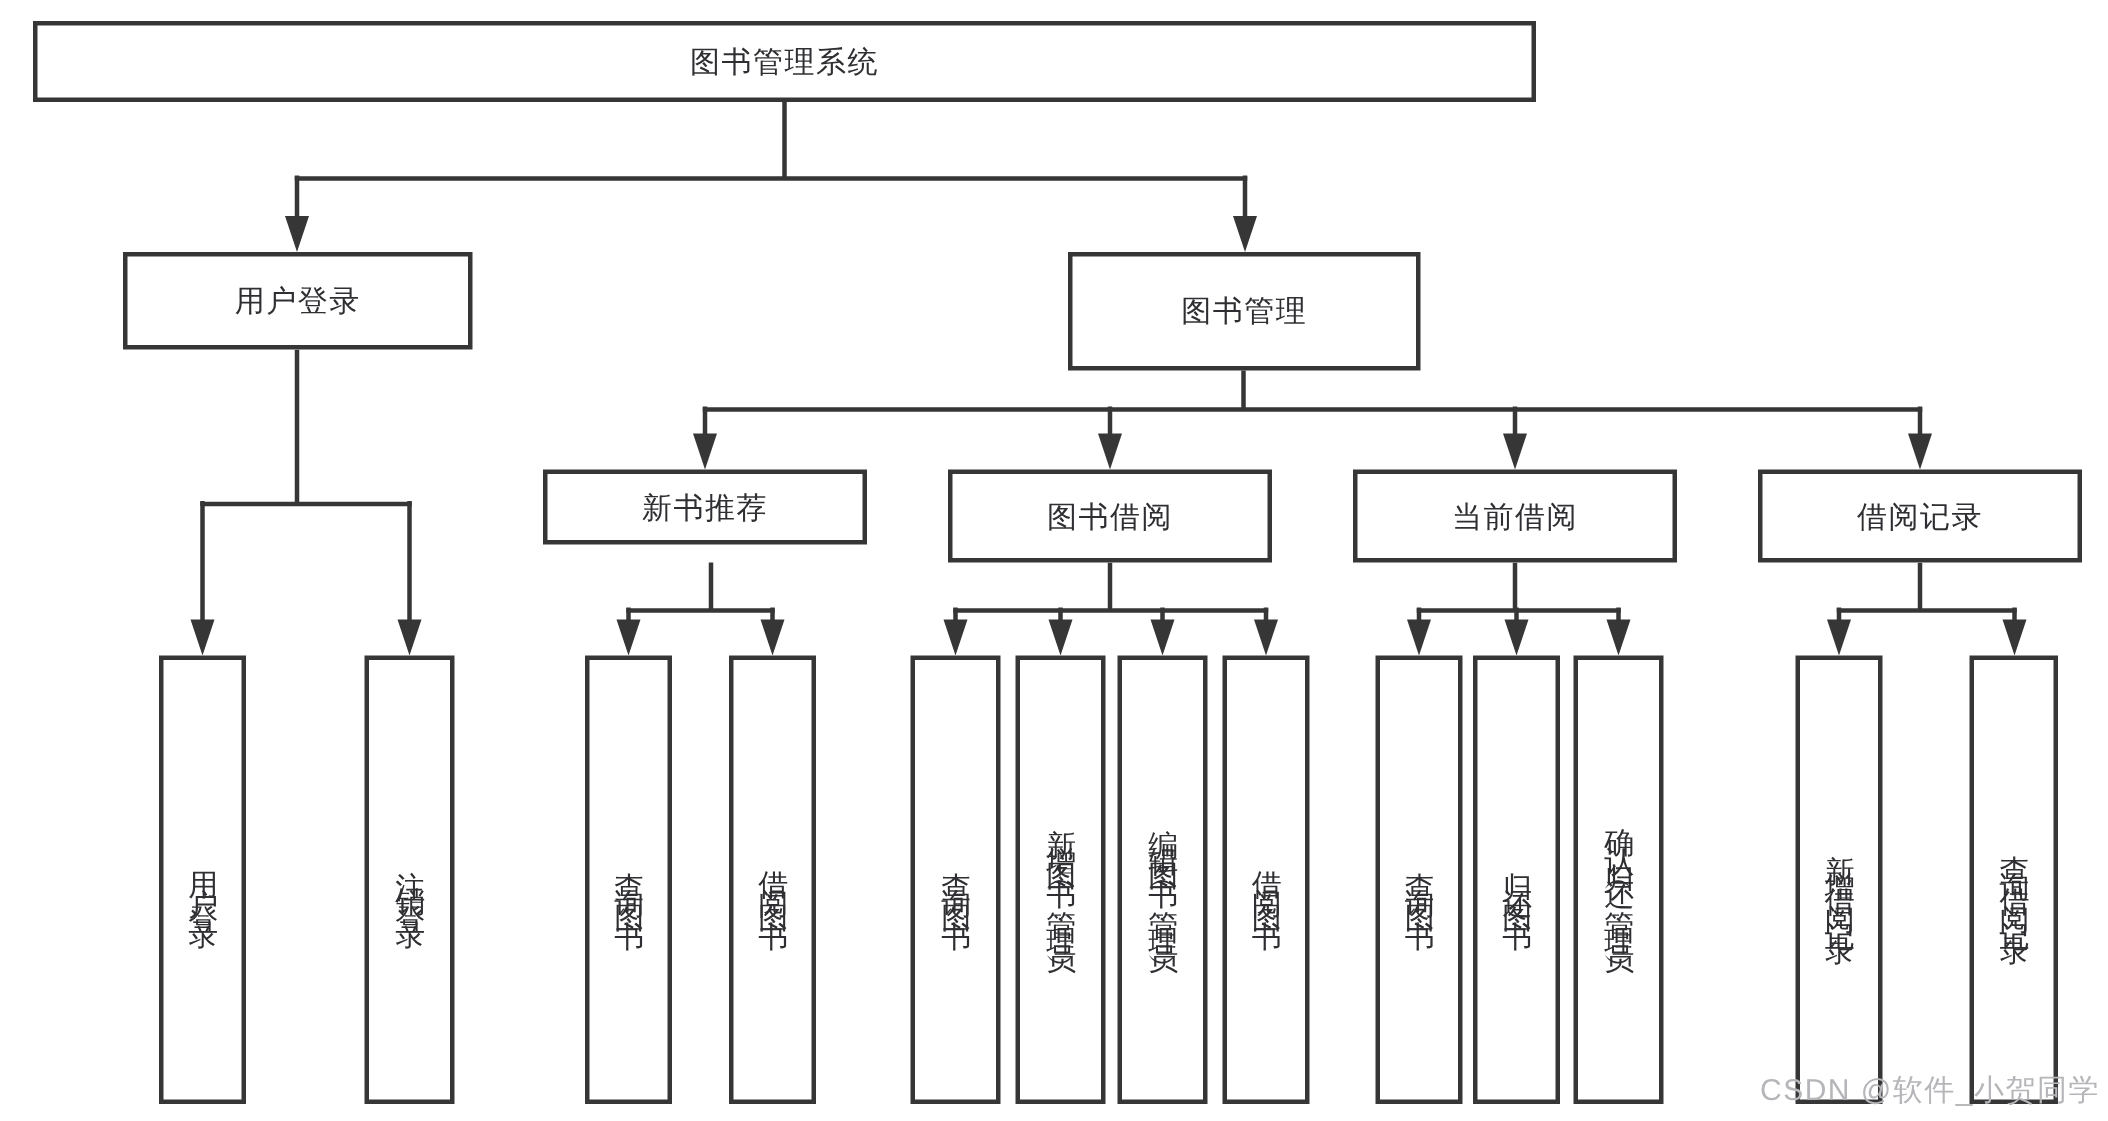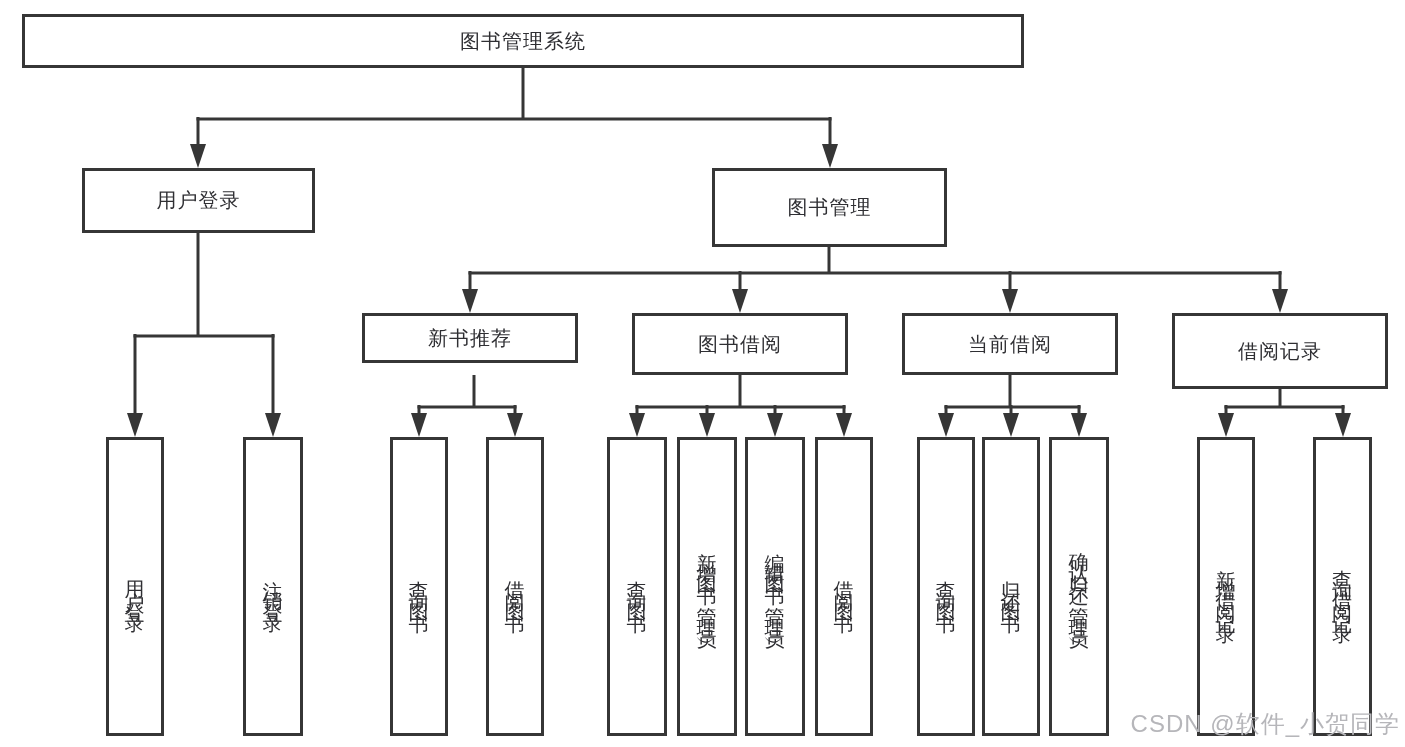--- a/index.html
+++ b/index.html
@@ -16,21 +16,21 @@
     display:flex; align-items:center; justify-content:center;
   }
   .hbox { font-size:20px; letter-spacing:1px; }
   .vbox .vtext {
     writing-mode:vertical-rl; text-orientation:mixed;
     font-size:20px; letter-spacing:11px; line-height:1;
     white-space:nowrap;
   }
   .watermark {
     position:absolute; right:5px; bottom:7px;
-    font-size:24px; color:#b6b6ba; letter-spacing:1px;
+    font-size:20px; color:#b6b6ba; letter-spacing:1px;
     pointer-events:none;
   }
 </style>
 </head>
 <body>
 
 <div id="stage">
 
   <svg id="wires" viewBox="0 0 1405 747" xmlns="http://www.w3.org/2000/svg">
     <g stroke="#363636" stroke-width="3" fill="none">
@@ -114,21 +114,21 @@
 
   <div class="box hbox" style="left:362px;top:313px;width:216px;height:50px">
     <span>新书推荐</span>
   </div>
   <div class="box hbox" style="left:902px;top:313px;width:216px;height:62px">
     <span>当前借阅</span>
   </div>
   <div class="box hbox" style="left:632px;top:313px;width:216px;height:62px">
     <span>图书借阅</span>
   </div>
-  <div class="box hbox" style="left:1172px;top:313px;width:216px;height:76px">
+  <div class="box hbox" style="left:1172px;top:313px;width:216px;height:62px">
     <span>借阅记录</span>
   </div>
 
   <div class="box vbox" style="left:106px;top:437px;width:58px;height:299px">
     <span class="vtext">用户登录</span>
   </div>
   <div class="box vbox" style="left:243px;top:437px;width:60px;height:299px">
     <span class="vtext">注销登录</span>
   </div>
 

